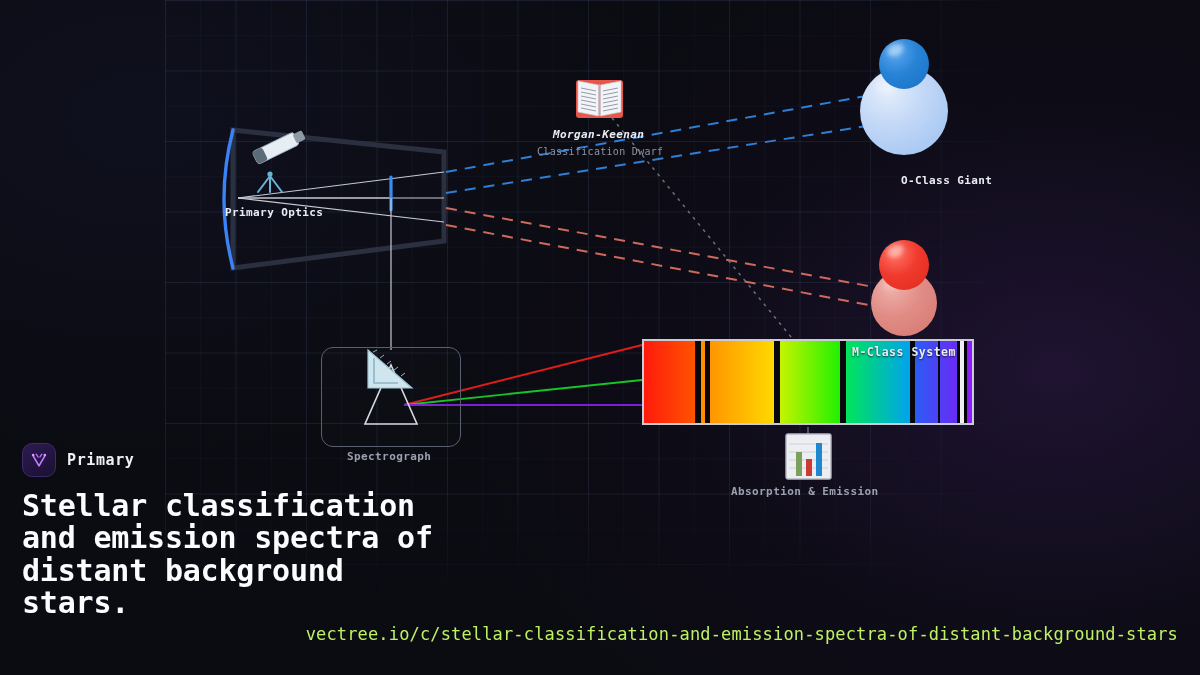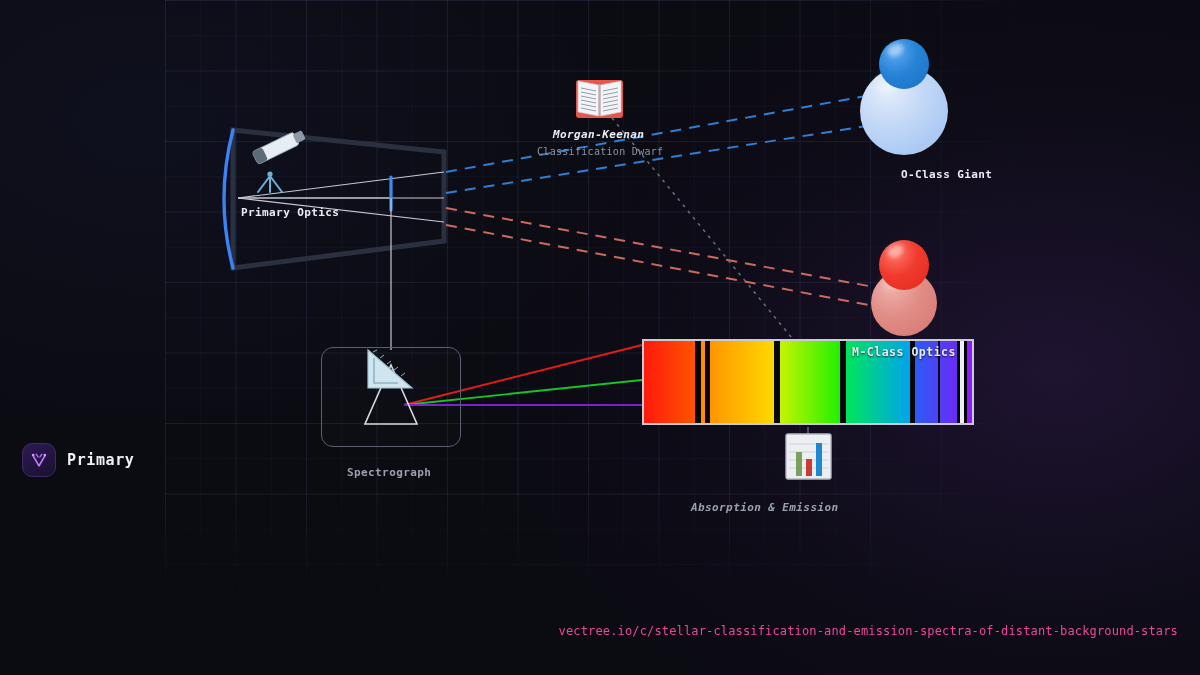--- a/index.html
+++ b/index.html
@@ -45,21 +45,21 @@
   }
 
   .svg-layer{position:absolute;inset:0;width:1200px;height:675px;pointer-events:none;}
 
   
   .lbl{position:absolute;color:#e9ecf2;font-size:11px;letter-spacing:0.4px;white-space:nowrap;
        font-family:"DejaVu Sans Mono","Liberation Mono",monospace;font-weight:700;}
   .lbl-sub{position:absolute;color:#8e93a3;font-size:10px;letter-spacing:0.3px;white-space:nowrap;
        font-family:"DejaVu Sans Mono","Liberation Mono",monospace;font-weight:400;}
   .lbl-dim{position:absolute;color:#9aa0ae;font-size:11px;letter-spacing:0.4px;white-space:nowrap;
-       font-family:"DejaVu Sans Mono","Liberation Mono",monospace;font-weight:700;margin-top:16px;}
+       font-family:"DejaVu Sans Mono","Liberation Mono",monospace;font-weight:700;}
 
   
   .node{position:absolute;}
   .star-core{position:absolute;border-radius:50%;}
   .star-core::after{content:"";position:absolute;left:16%;top:9%;width:34%;height:24%;
     border-radius:50%;background:rgba(255,255,255,0.45);filter:blur(2px);transform:rotate(-24deg);}
   .star-halo{position:absolute;border-radius:50%;}
   .star-halo::after{content:"";position:absolute;left:16%;top:8%;width:30%;height:20%;
     border-radius:50%;background:rgba(255,255,255,0.30);filter:blur(3px);transform:rotate(-24deg);}
 
@@ -81,21 +81,21 @@
   #footer{position:absolute;left:22px;top:443px;}
   #logo-row{display:flex;align-items:center;gap:11px;}
   #logo-badge{width:32px;height:32px;border-radius:10px;
      background:linear-gradient(150deg,#2c1a52 0%,#22143f 60%,#1a1030 100%);
      border:1px solid #3d2a66;display:flex;align-items:center;justify-content:center;}
   #brand{color:#eef0f5;font-size:15px;font-weight:700;letter-spacing:0.6px;
      font-family:"DejaVu Sans Mono","Liberation Mono",monospace;}
   #headline{margin-top:13px;color:#fbfcfe;font-size:30px;line-height:1.08;font-weight:700;
      letter-spacing:-0.2px;max-width:440px;
      font-family:"DejaVu Sans Mono","Liberation Mono",monospace;}
-  #url{position:absolute;right:22px;top:624px;color:#ec4899;font-size:12px;letter-spacing:0.15px;
+  #url{position:absolute;right:22px;top:624px;color:#bef264;font-size:17px;letter-spacing:0.15px;
      font-family:"DejaVu Sans Mono","Liberation Mono",monospace;}
 </style>
 </head>
 <body>
 
 <div id="stage">
 
   <div class="bg-base"></div>
   <div class="bg-tint"></div>
   <div class="bg-grid-fine"></div>
@@ -203,28 +203,28 @@
       </g>
       <rect x="10" y="18" width="6" height="24" fill="#7ba05b"></rect>
       <rect x="20" y="25" width="6" height="17" fill="#cc3b33"></rect>
       <rect x="30" y="9" width="6" height="33" fill="#1f86d0"></rect>
     </g>
   </svg>
 
   <div id="specbox"></div>
   <div class="lbl-dim" style="left:347px;top:450px;">Spectrograph</div>
 
-  <div class="lbl" style="left:232px;top:206px;padding-left:9px;">Primary Optics</div>
+  <div class="lbl" style="left:216px;top:206px;padding-left:9px;">Primary Optics</div>
 
   <div class="lbl" style="left:553px;top:128px;font-style:italic;">Morgan-Keenan</div>
   <div class="lbl-sub" style="left:537px;top:146px;">Classification Dwarf</div>
 
-  <div class="lbl" style="left:857px;top:168px;padding-left:44px;">O-Class Giant</div>
-
-  <div class="lbl-dim" style="left:691px;top:485px;font-style:italic;">Absorption &amp; Emission</div>
+  <div class="lbl" style="left:857px;top:174px;padding-left:44px;">O-Class Giant</div>
+
+  <div class="lbl-dim" style="left:731px;top:485px;">Absorption &amp; Emission</div>
 
   <div class="node">
     <div class="star-halo" style="left:860px;top:67px;width:88px;height:88px;
                 background:radial-gradient(circle at 32% 26%, #e4eefb 0%, #c5d9f7 38%, #aeccf4 70%, #9dc0f0 100%);"></div>
     <div class="star-core" style="left:879px;top:39px;width:50px;height:50px;
                 background:radial-gradient(circle at 33% 27%, #5ba6ee 0%, #2683d6 45%, #1a6fc2 100%);"></div>
   </div>
 
   <div class="node">
     <div class="star-halo" style="left:871px;top:270px;width:66px;height:66px;
@@ -242,31 +242,32 @@
       <div class="band" style="left: 270.6px; width: 42.64px; background: linear-gradient(to right, rgb(43, 92, 245), rgb(106, 43, 245));"></div>
       <div class="band" style="left: 323.08px; width: 4.92px; background: linear-gradient(to right, rgb(138, 29, 255), rgb(143, 28, 255));"></div>
       <div class="aline" style="left: 50.84px; width: 5.904px;"></div>
       <div class="aline" style="left: 60.68px; width: 5.248px;"></div>
       <div class="aline" style="left: 129.56px; width: 6.56px;"></div>
       <div class="aline" style="left: 196.144px; width: 5.576px;"></div>
       <div class="aline" style="left: 266.336px; width: 4.92px;"></div>
       <div class="aline" style="left: 293.56px; width: 2.296px;"></div>
       <div class="eline" style="left: 315.536px; width: 4.264px;"></div>
     </div>
-  <div class="spec-label">M-Class Optics</div>
+  <div class="spec-label">M-Class System</div>
 
   <div id="footer">
     <div id="logo-row">
       <div id="logo-badge">
         <svg width="20" height="20" viewBox="0 0 24 24">
           <path d="M5 7 L12 19 L19 7" fill="none" stroke="#c47bff" stroke-width="2" stroke-linecap="round" stroke-linejoin="round"></path>
           <circle cx="5" cy="6" r="1.6" fill="#d79cff"></circle>
           <circle cx="19" cy="6" r="1.6" fill="#d79cff"></circle>
           <line x1="8.6" y1="5" x2="11" y2="8.5" stroke="#c47bff" stroke-width="1.4" stroke-linecap="round"></line>
           <line x1="15.4" y1="5" x2="13" y2="8.5" stroke="#c47bff" stroke-width="1.4" stroke-linecap="round"></line>
         </svg>
       </div>
       <div id="brand">Primary</div>
     </div>
+    <div id="headline">Stellar classification and emission spectra of distant background stars.</div>
   </div>
 
   <div id="url">vectree.io/c/stellar-classification-and-emission-spectra-of-distant-background-stars</div>
 </div>
 
 </body></html>

